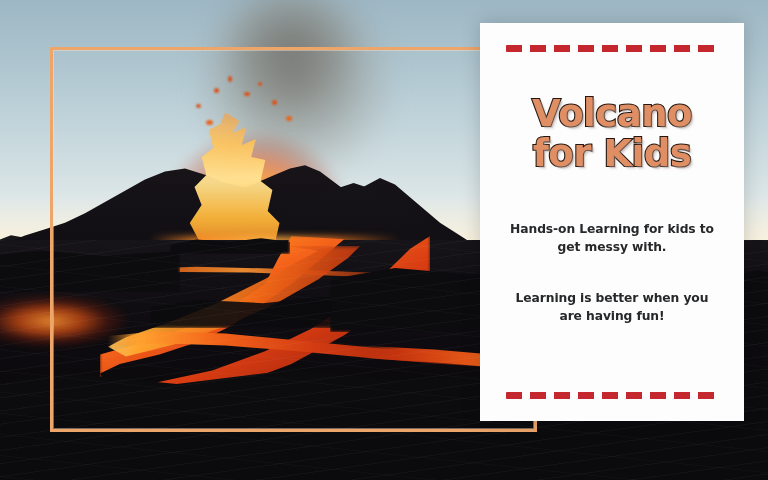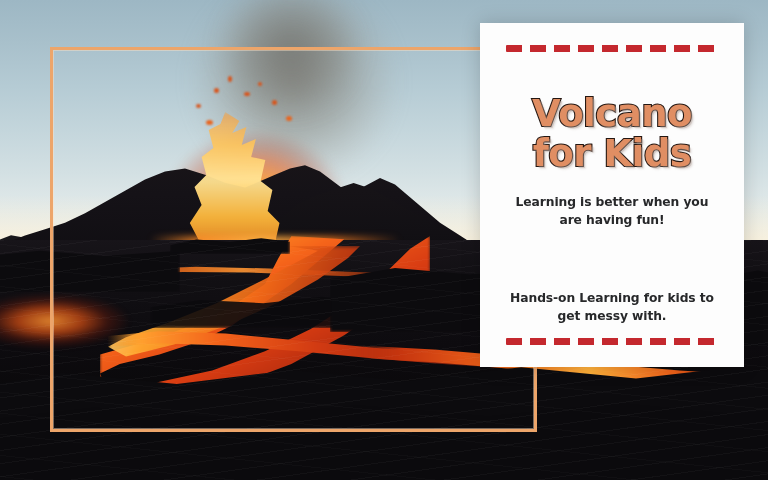--- a/index.html
+++ b/index.html
@@ -236,21 +236,21 @@
     box-sizing: border-box;
     box-shadow: inset 0 0 0 1px rgba(255,226,198,0.45);
   }
 
   
   .card {
     position: absolute;
     left: 480px;
     top: 23px;
     width: 264px;
-    height: 344px;
+    height: 398px;
     background: #fdfdfd;
     box-shadow: 0 0 18px rgba(0,0,0,0.18);
     display: flex;
     flex-direction: column;
     align-items: center;
   }
 
   .dash-rule {
     width: 213px;
     height: 7px;
@@ -357,19 +357,19 @@
 
     <div class="dash-rule dash-top"></div>
 
     <div class="headline-wrap">
       <h1 class="headline">
         <span class="headline-line">Volcano</span>
         <span class="headline-line">for Kids</span>
       </h1>
     </div>
 
+    <p class="body-copy first">Hands-on Learning for kids to get messy with.</p>
     <p class="body-copy second">Learning is better when you are having fun!</p>
-    <p class="body-copy first">Hands-on Learning for kids to get messy with.</p>
 
     <div class="dash-rule dash-bottom"></div>
   </div>
 
 </div>
 
 </body></html>

